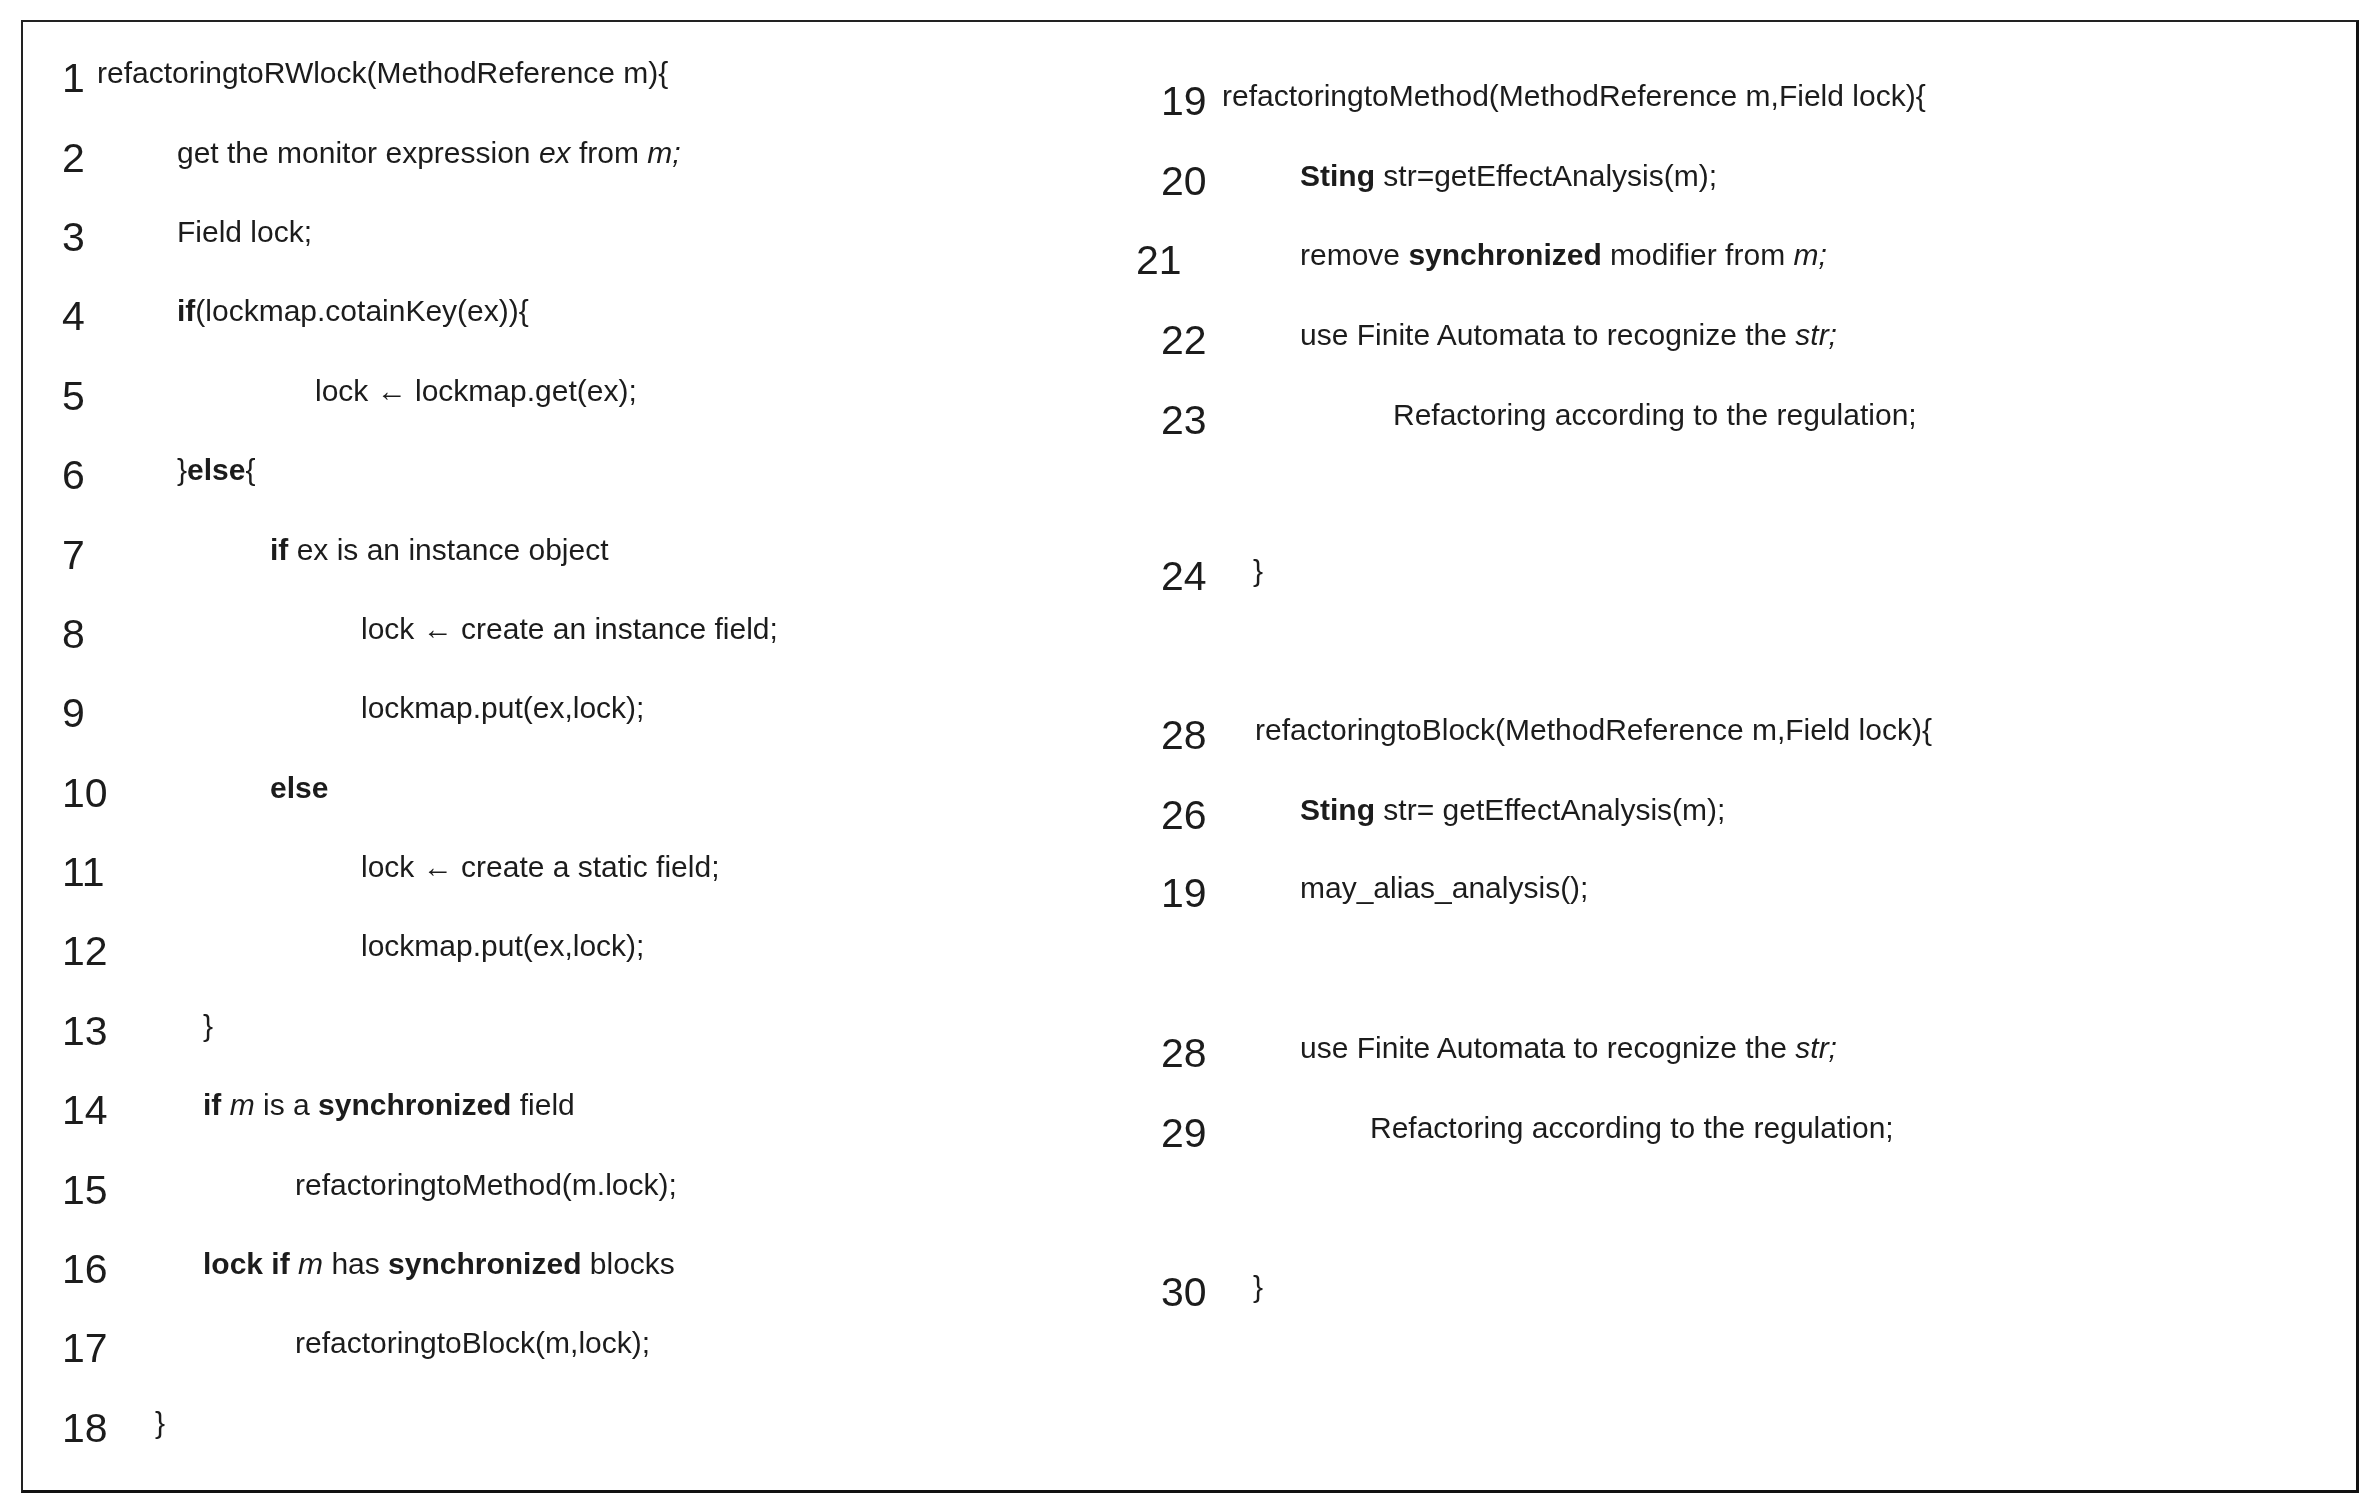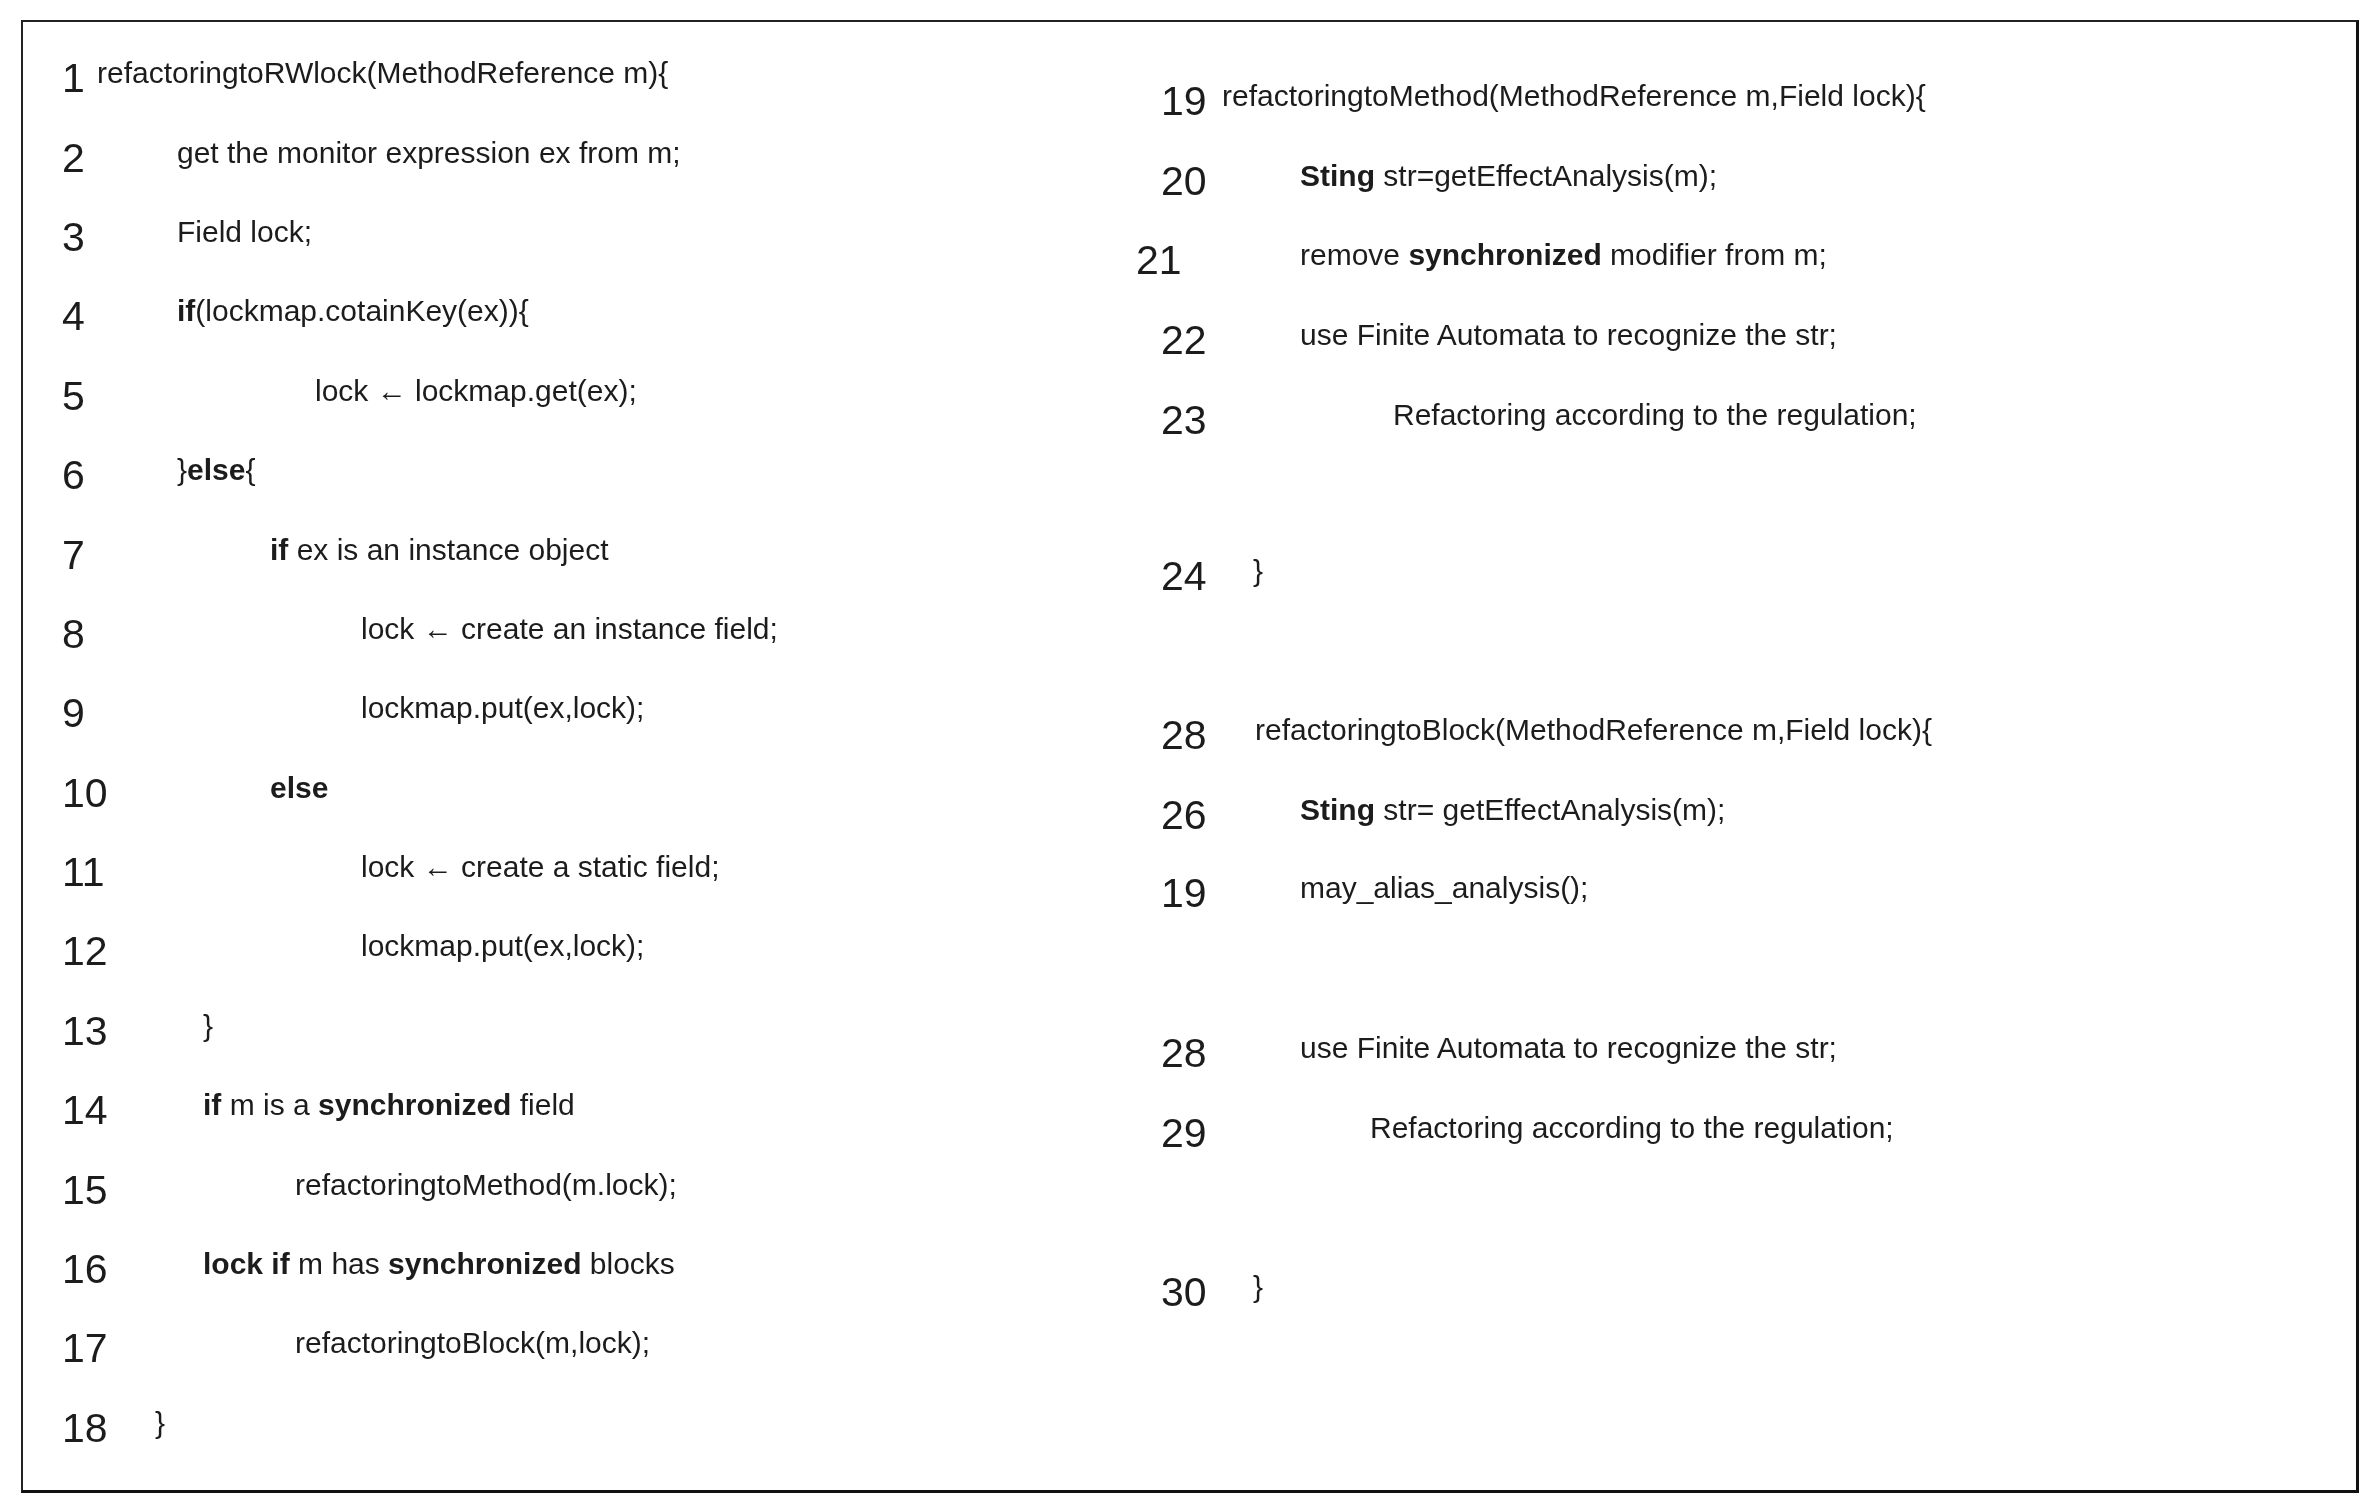--- a/index.html
+++ b/index.html
@@ -4,21 +4,21 @@
 <style>
   html, body { margin: 0; padding: 0; background: #ffffff; }
   body { width: 2380px; height: 1510px; position: relative; overflow: hidden;
          font-family: "Liberation Sans", "DejaVu Sans", sans-serif; color: #1c1c1c; }
   .frame { position: absolute; left: 21px; top: 20px; width: 2333px; height: 1468px;
            border-top: 2px solid #222; border-left: 2px solid #222;
            border-right: 3px solid #111; border-bottom: 3px solid #111; box-sizing: content-box; }
   .ln { position: absolute; font-size: 30px; line-height: 1; white-space: pre; }
   .num { position: absolute; font-size: 41px; line-height: 1; white-space: pre; }
   .b { font-weight: bold; }
-  .i { }
+  .i { font-style: italic; }
   
 </style>
 </head>
 <body>
 
 <div class="frame"></div>
 
 <div>
 
   <span class="num" style="left:62px;top:58px">1</span>

